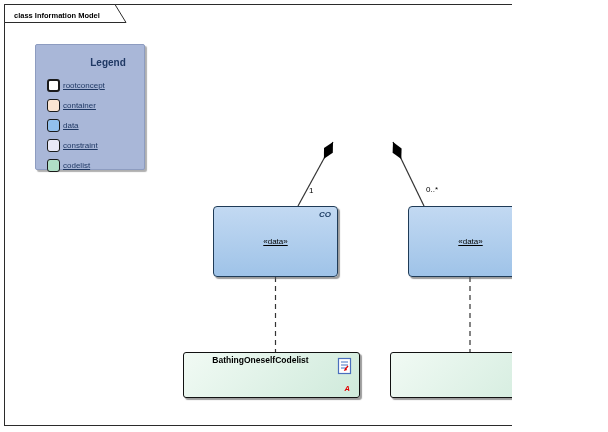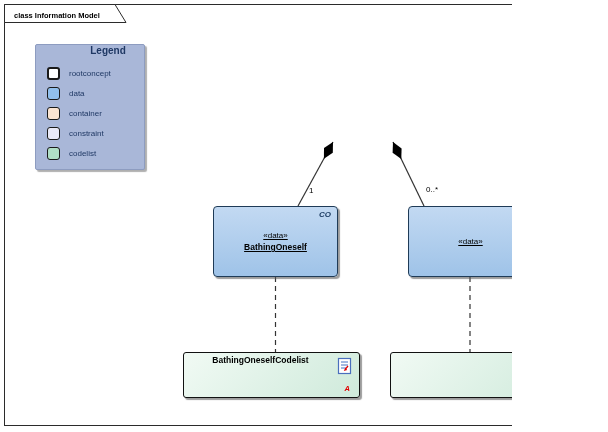--- a/index.html
+++ b/index.html
@@ -11,26 +11,26 @@
   .frame{position:absolute;left:4px;top:4px;width:596px;height:422px;border:1px solid #2b2b2b;box-sizing:border-box;}
   .tab{position:absolute;left:4px;top:4px;width:126px;height:20px;}
   .tab-label{position:absolute;left:10px;top:7px;font-size:7.5px;font-weight:bold;white-space:nowrap;}
 
   
   .legend{
     position:absolute;left:35px;top:44px;width:110px;height:126px;box-sizing:border-box;
     border:1px solid #8d9cc0;border-radius:2px;
     box-shadow:2px 2px 1px rgba(110,110,110,0.55);
   }
-  .legend-title{font-size:10px;font-weight:bold;color:#1f3864;text-align:center;margin-top:0;padding-left:36px;}
+  .legend-title{font-size:10px;font-weight:bold;color:#1f3864;text-align:center;margin-top:12px;padding-left:36px;}
   .legend-items{margin-top:7px;}
   .legend-row{display:flex;align-items:center;height:20px;padding-left:11px;}
   .swatch{width:13px;height:13px;border:1px solid #1a1a1a;border-radius:3px;box-sizing:border-box;background:#fff;flex:0 0 auto;}
   .swatch.thick{border-width:2px;}
-  .legend-label{font-size:8px;color:#1f3864;margin-left:9px;white-space:nowrap;}
+  .legend-label{font-size:8px;color:#1f3864;margin-left:3px;white-space:nowrap;text-decoration:underline;}
 
   
   .node{position:absolute;box-sizing:border-box;}
   .node .stereotype{font-size:8px;text-align:center;}
   .node .node-name{font-size:8.5px;font-weight:bold;text-align:center;margin-top:2px;}
 
   .root-node{
     left:300px;top:62px;width:140px;height:77px;
     background:linear-gradient(180deg,#ffffff,#f1f1f1);
     border:3px solid #000;border-radius:6px;
@@ -80,26 +80,26 @@
   </div>
 
   <div class="legend" style="background: rgb(169, 183, 216);">
     <div class="legend-title">Legend</div>
     <div class="legend-items">
       <div class="legend-row">
         <span class="swatch thick" style="background: rgb(255, 255, 255);"></span>
         <span class="legend-label">rootconcept</span>
       </div>
       <div class="legend-row">
+        <span class="swatch" style="background: rgb(251, 229, 210);"></span>
+        <span class="legend-label">container</span>
+      </div>
+      <div class="legend-row">
         <span class="swatch" style="background: rgb(146, 192, 237);"></span>
         <span class="legend-label">data</span>
-      </div>
-      <div class="legend-row">
-        <span class="swatch" style="background: rgb(251, 229, 210);"></span>
-        <span class="legend-label">container</span>
       </div>
       <div class="legend-row">
         <span class="swatch" style="background: rgb(233, 233, 247);"></span>
         <span class="legend-label">constraint</span>
       </div>
       <div class="legend-row">
         <span class="swatch" style="background: rgb(176, 223, 198);"></span>
         <span class="legend-label">codelist</span>
       </div>
     </div>
@@ -114,21 +114,20 @@
     <line x1="470" y1="277" x2="470" y2="352" stroke="#333" stroke-width="1.2" stroke-dasharray="5,4"></line>
   </svg>
 
   <div class="mult-label mult-left">1</div>
   <div class="mult-label mult-right">0..*</div>
 
 
   <div class="node data-node left">
     <div class="corner-tag">CO</div>
     <div class="stereotype">«data»</div>
-    <div class="node-name">BathingOneself</div>
   </div>
 
   <div class="node data-node right">
     <div class="corner-tag">CD</div>
     <div class="stereotype">«data»</div>
   </div>
 
   <div class="node codelist-node left">
     <div class="codelist-name">BathingOneselfCodelist</div>
     <span class="doc-icon">

